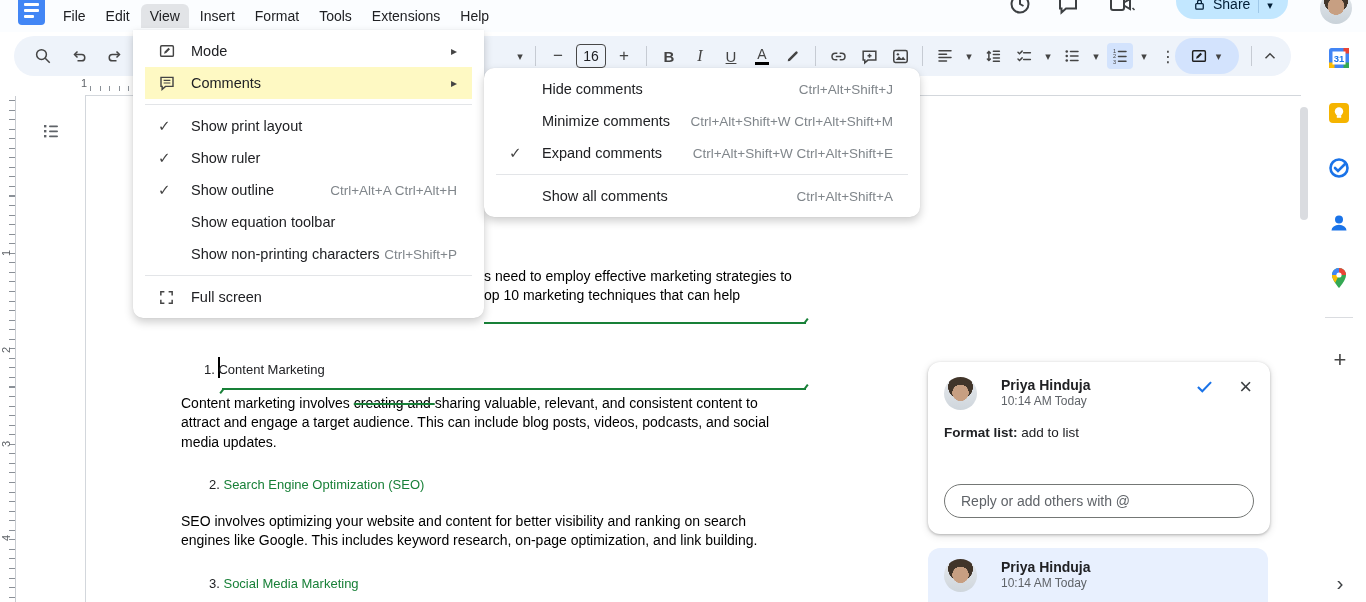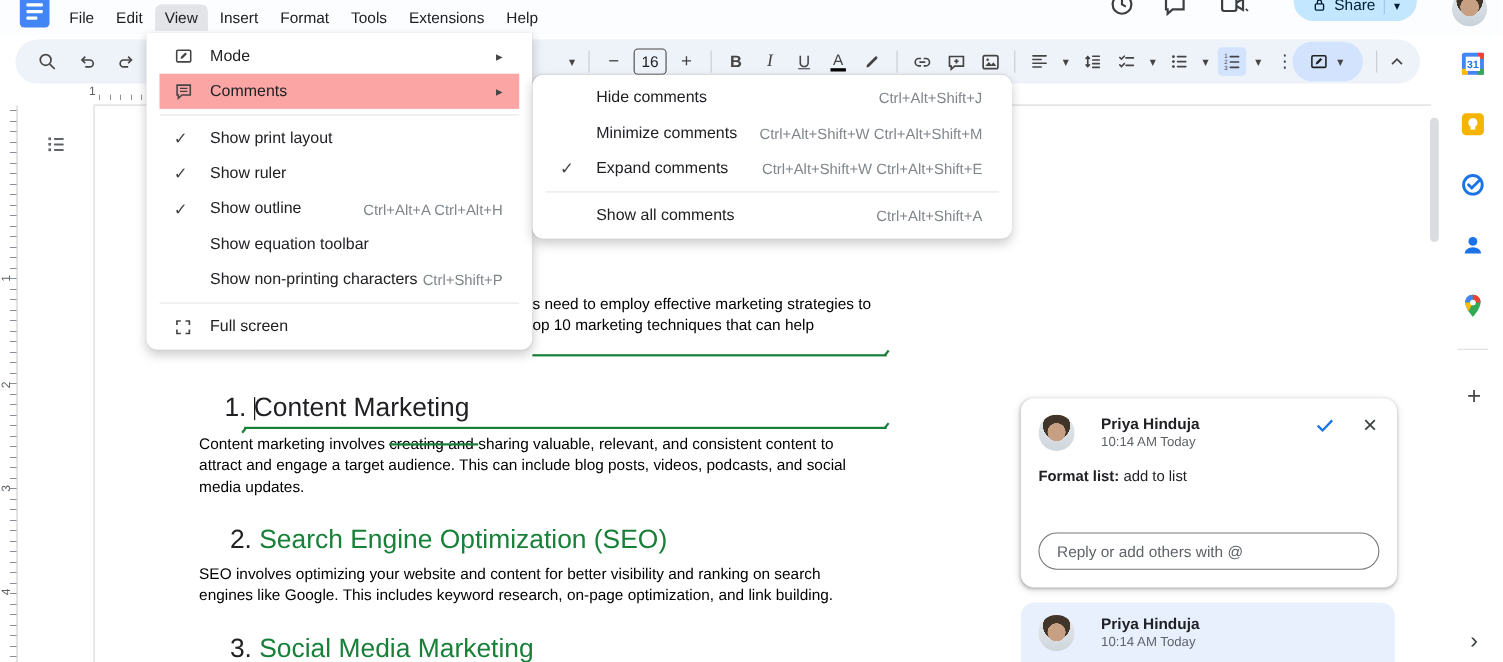--- a/index.html
+++ b/index.html
@@ -56,32 +56,32 @@
   .v-num{position:absolute;left:0px;width:12px;text-align:center;font-size:11px;color:#5f6368;transform:rotate(-90deg)}
   .outline-btn{position:absolute;left:40px;top:120px;width:24px;height:24px;color:#5f6368;z-index:2}
   .doc-scroll{position:absolute;left:1300px;top:107px;width:8px;height:113px;border-radius:4px;background:#dadce0;z-index:5}
 
   
   .doc{position:absolute;left:0;top:0;z-index:2;font-size:14px;color:#000}
   .intro{position:absolute;left:484px;top:267px;line-height:19.4px;white-space:nowrap}
   .gline{position:absolute;height:2px;background:#188038}
   .gline:after{content:'';position:absolute;right:-1px;top:-4px;width:2px;height:6px;background:#188038;transform:rotate(38deg)}
   .gline.lt:before{content:'';position:absolute;left:-1px;top:0px;width:2px;height:6px;background:#188038;transform:rotate(38deg)}
-  .h-row{position:absolute;white-space:nowrap;font-size:24px;color:#202124}
+  .h-row{position:absolute;white-space:nowrap;font-size:13px;color:#202124}
   .h-row .grn{color:#188038}
   .cursor{display:inline-block;width:1.5px;height:21px;background:#000;vertical-align:-4px;margin-right:-1.5px}
   .para{position:absolute;line-height:19.4px;white-space:nowrap}
   .struck{text-decoration:line-through;text-decoration-color:#188038;text-decoration-thickness:2px}
 
   
   .dd{position:absolute;background:#fff;box-shadow:0 4px 10px rgba(0,0,0,.2),0 0 1px rgba(0,0,0,.12);padding:5px 12px}
   #view-menu{left:133px;top:30px;width:351px;border-radius:0 0 10px 10px;z-index:50}
   #sub-menu{left:484px;top:68px;width:436px;border-radius:10px;z-index:55}
   .mi{display:flex;align-items:center;height:32px;padding:0 15px 0 13px;font-size:14.5px;color:#202124}
-  .mi.hl{background:#fca5a5}
+  .mi.hl{background:#fef9c3}
   .mi .ic{width:24px;margin-right:9px;display:flex;align-items:center;justify-content:flex-start;color:#444;font-size:15px}
   .mi .sc{margin-left:auto;color:#80868b;font-size:13.5px;white-space:nowrap}
   .mi .arr{margin-left:auto;color:#444;font-size:12px}
   .dd .sep{height:1px;background:#e3e5e8;margin:5px 0}
 
   
   .card1{position:absolute;left:928px;top:362px;width:342px;height:172px;background:#fff;border-radius:12px;
     box-shadow:0 1px 3px rgba(0,0,0,.25),0 2px 8px rgba(0,0,0,.12);z-index:20}
   .card-head{position:absolute;left:16px;top:15px;display:flex;gap:24px}
   .cavatar{width:33px;height:33px;border-radius:50%;flex:0 0 auto;

